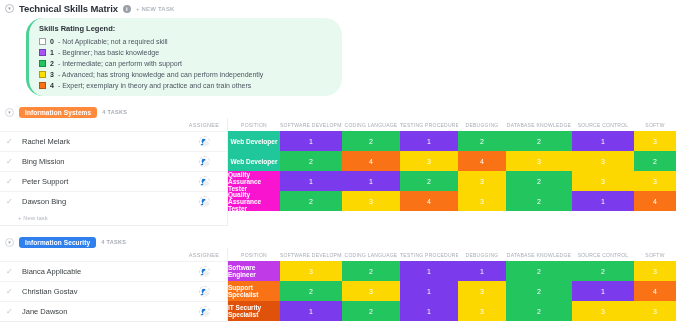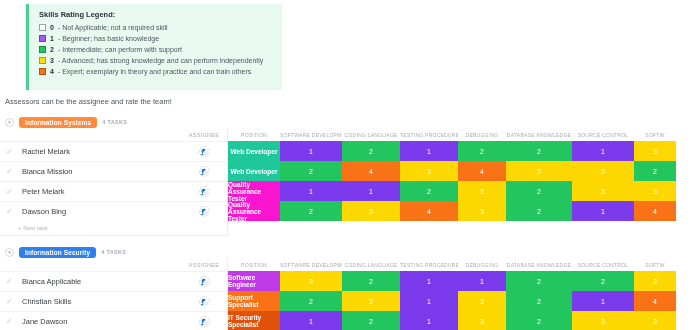--- a/index.html
+++ b/index.html
@@ -22,21 +22,21 @@
     font-size:5px; line-height:1; cursor:pointer;
   }
   .page-title { font-size:9.5px; font-weight:bold; color:#2b2f38; letter-spacing:-0.1px; }
   .info-icon {
     width:8px; height:8px; border-radius:50%; background:#9aa0a8; color:#fff;
     font-size:6px; font-weight:bold; display:flex; align-items:center; justify-content:center;
   }
   .new-task-link { font-size:6px; color:#b4b9c0; font-weight:bold; letter-spacing:0.2px; cursor:pointer; }
 
   
-  .legend-wrap { margin:4px 0 0 26px; width:256px; background:#e8faf0; border-left:3px solid #4ad295; padding:6px 8px 12px 10px; }
+  .legend-wrap { margin:4px 0 0 26px; width:316px; background:#e8faf0; border-left:3px solid #4ad295; padding:6px 8px 4px 10px;border-radius:17px; }
   .legend-title { font-size:7.5px; font-weight:bold; color:#2b2f38; margin-bottom:4px; }
   .legend-row { display:flex; align-items:center; gap:4px; margin-bottom:3px; height:8px; }
   .sw { width:7px; height:7px; border:1px solid rgba(0,0,0,.28); flex:0 0 auto; }
   .sw.zero { background:#ffffff; border:1px solid #9aa0a8; }
   .legend-num { font-size:7px; font-weight:bold; color:#2b2f38; }
   .legend-txt { font-size:7px; color:#4d5560; }
 
   .assessors { margin:7px 0 0 5px; font-size:7.5px; color:#4d5560; }
 
   
@@ -75,20 +75,26 @@
   .cell { display:flex; align-items:center; justify-content:center; font-size:7px; color:#fff; font-weight:500; }
   .cell.pos { font-weight:bold; font-size:6.5px; }
 
   .footer-pad { height:14px; background:#fff; }
 </style>
 </head>
 <body>
 
 <div class="app">
 
+  <div class="titlebar">
+    <div class="collapse-chev">▾</div>
+    <div class="page-title">Technical Skills Matrix</div>
+    <div class="info-icon">i</div>
+    <div class="new-task-link">+ NEW TASK</div>
+  </div>
 
   <div class="legend-wrap">
     <div class="legend-title">Skills Rating Legend:</div>
     <div id="legend-rows">
         <div class="legend-row">
           <span class="sw zero" style="background: rgb(255, 255, 255);"></span>
           <span class="legend-num">0</span>
           <span class="legend-txt">- Not Applicable; not a required skill</span>
         </div>
         <div class="legend-row">
@@ -107,21 +113,20 @@
           <span class="legend-txt">- Advanced; has strong knowledge and can perform independently</span>
         </div>
         <div class="legend-row">
           <span class="sw" style="background: rgb(249, 115, 22);"></span>
           <span class="legend-num">4</span>
           <span class="legend-txt">- Expert; exemplary in theory and practice and can train others</span>
         </div>
       </div>
   </div>
 
-  <div class="assessors">Assessors can be the assignee and rate the team!</div>
 
   <div id="sections">
       <div class="section">
         <div class="section-head">
           <div class="sec-chev">▾</div>
           <div class="sec-pill" style="background: rgb(255, 138, 61);">Information Systems</div>
           <div class="sec-count">4 TASKS</div>
         </div>
         <div class="section-body">
           <div class="tasklist">
@@ -130,28 +135,28 @@
             </div>
             <div class="task-row">
               <div class="check">✓</div>
               <div class="task-name">Rachel Melark</div>
               <div class="avatar">
                 <div class="dot">👤</div>
               </div>
             </div>
             <div class="task-row">
               <div class="check">✓</div>
-              <div class="task-name">Bianca Mission</div>
-              <div class="avatar">
-                <div class="dot">👤</div>
-              </div>
-            </div>
-            <div class="task-row">
-              <div class="check">✓</div>
-              <div class="task-name">Peter Melark</div>
+              <div class="task-name">Bing Mission</div>
+              <div class="avatar">
+                <div class="dot">👤</div>
+              </div>
+            </div>
+            <div class="task-row">
+              <div class="check">✓</div>
+              <div class="task-name">Peter Support</div>
               <div class="avatar">
                 <div class="dot">👤</div>
               </div>
             </div>
             <div class="task-row">
               <div class="check">✓</div>
               <div class="task-name">Dawson Bing</div>
               <div class="avatar">
                 <div class="dot">👤</div>
               </div>
@@ -228,21 +233,21 @@
             </div>
             <div class="task-row">
               <div class="check">✓</div>
               <div class="task-name">Bianca Applicable</div>
               <div class="avatar">
                 <div class="dot">👤</div>
               </div>
             </div>
             <div class="task-row">
               <div class="check">✓</div>
-              <div class="task-name">Christian Skills</div>
+              <div class="task-name">Christian Gostav</div>
               <div class="avatar">
                 <div class="dot">👤</div>
               </div>
             </div>
             <div class="task-row">
               <div class="check">✓</div>
               <div class="task-name">Jane Dawson</div>
               <div class="avatar">
                 <div class="dot">👤</div>
               </div>

